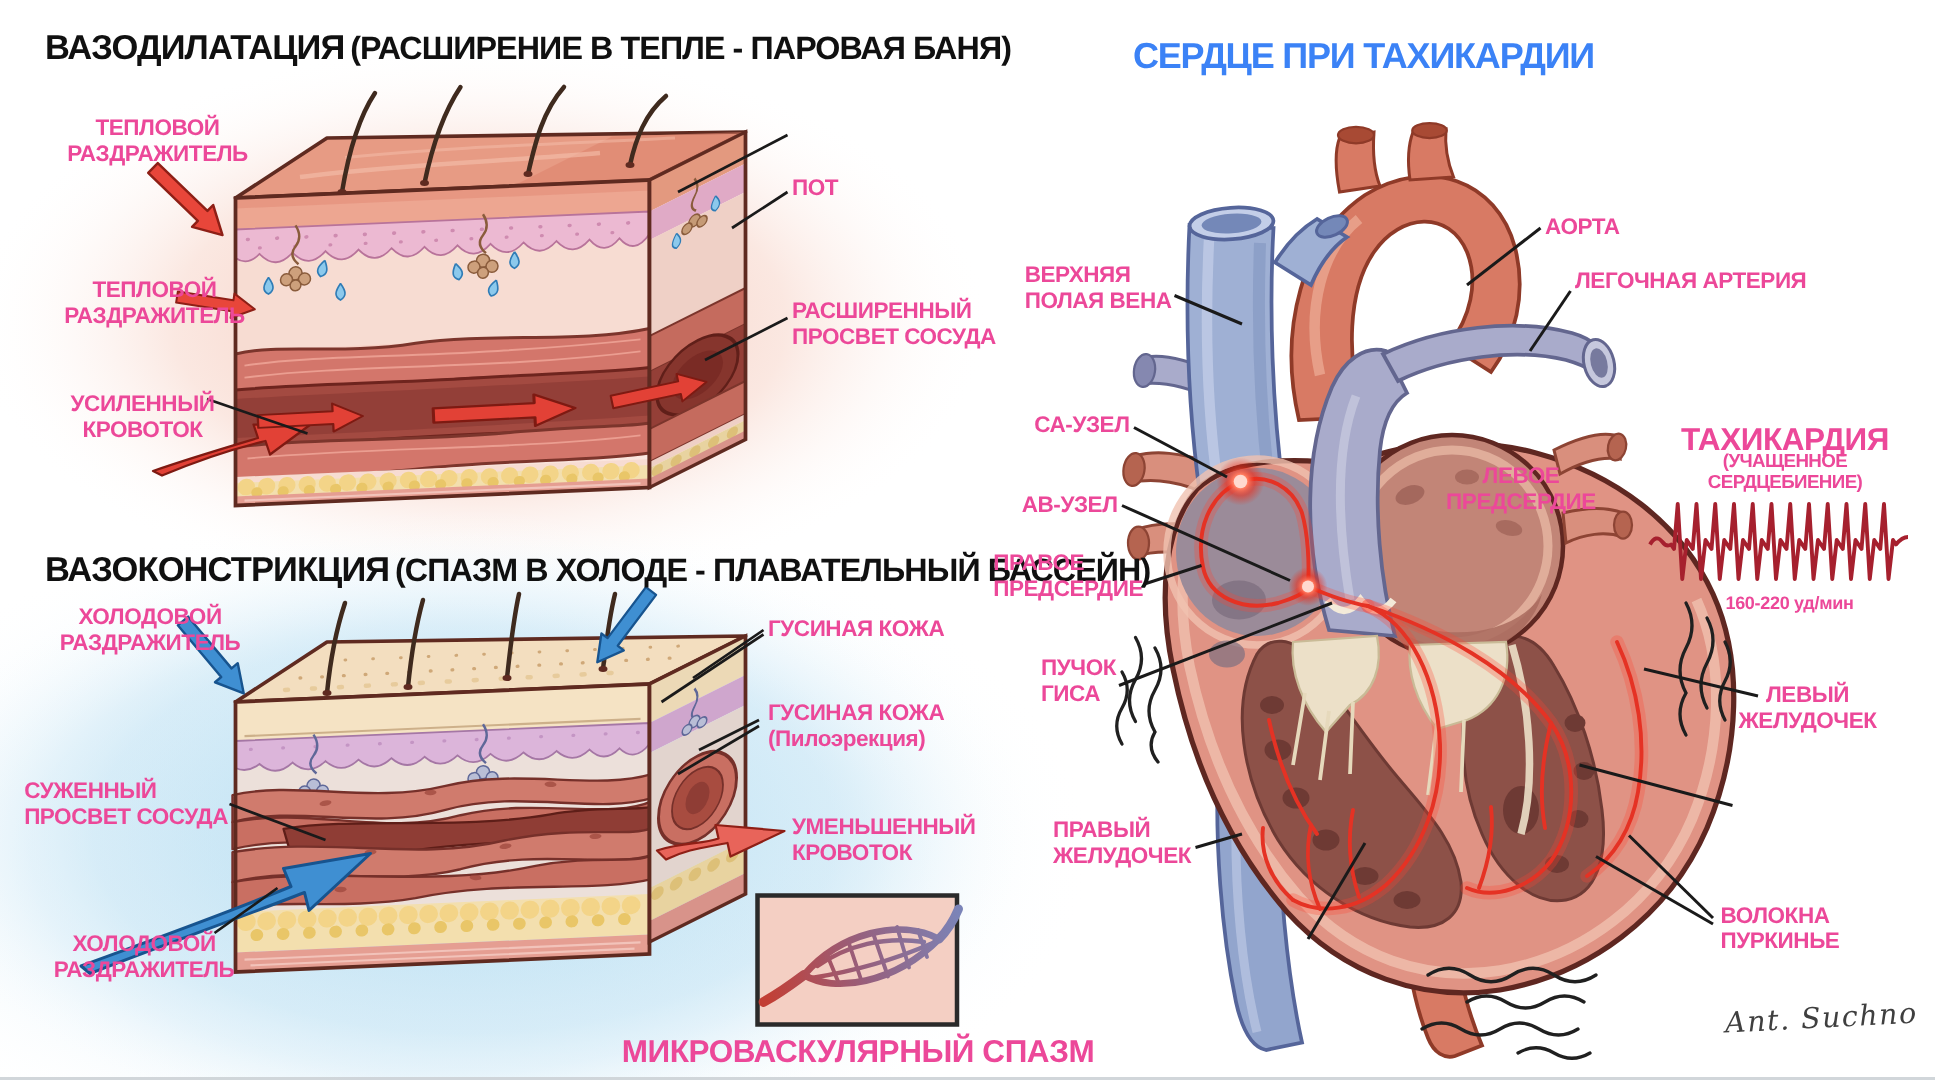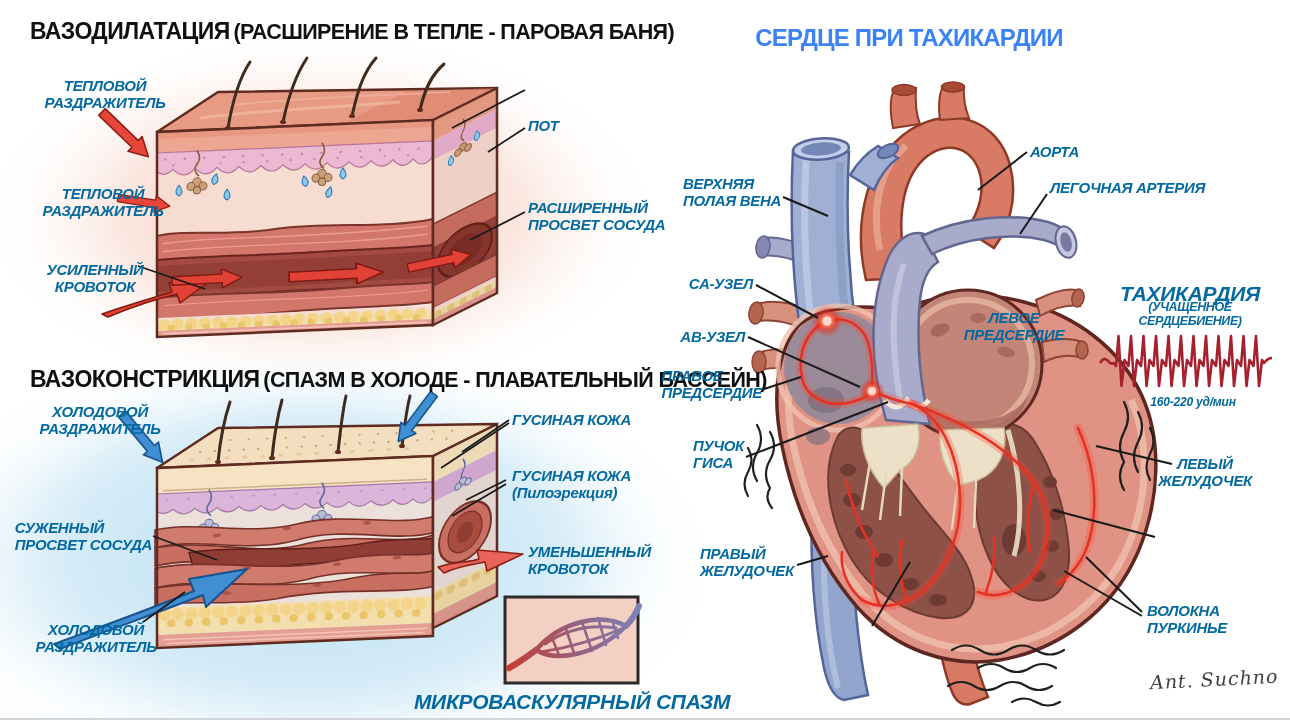--- a/index.html
+++ b/index.html
@@ -2,22 +2,22 @@
 <html><head>
 <meta charset="utf-8">
 <style>
   html,body{margin:0;padding:0;background:#ffffff;}
   .canvas{
     position:relative;width:1290px;height:720px;background:#ffffff;overflow:hidden;
     font-family:"Liberation Sans", sans-serif;
   }
   .art{position:absolute;left:0;top:0;width:1290px;height:720px;}
   .lbl{
-    position:absolute;color:#0369a1;font-weight:bold;font-size:15px;line-height:1.12;
-    letter-spacing:-0.3px;white-space:pre-line;font-style:italic;
+    position:absolute;color:#ec4899;font-weight:bold;font-size:15px;line-height:1.12;
+    letter-spacing:-0.3px;white-space:pre-line;
   }
   .ctr{transform:translateX(-50%);text-align:center;}
   .ral{}
   .panel-title{
     position:absolute;color:#101010;white-space:nowrap;letter-spacing:-0.6px;
   }
   .panel-title .t1{font-weight:bold;font-size:23px;}
   .panel-title .t2{font-weight:600;font-size:21.5px;}
   .heart-title{
     position:absolute;color:#3b82f6;font-weight:bold;font-size:24px;letter-spacing:-0.8px;

